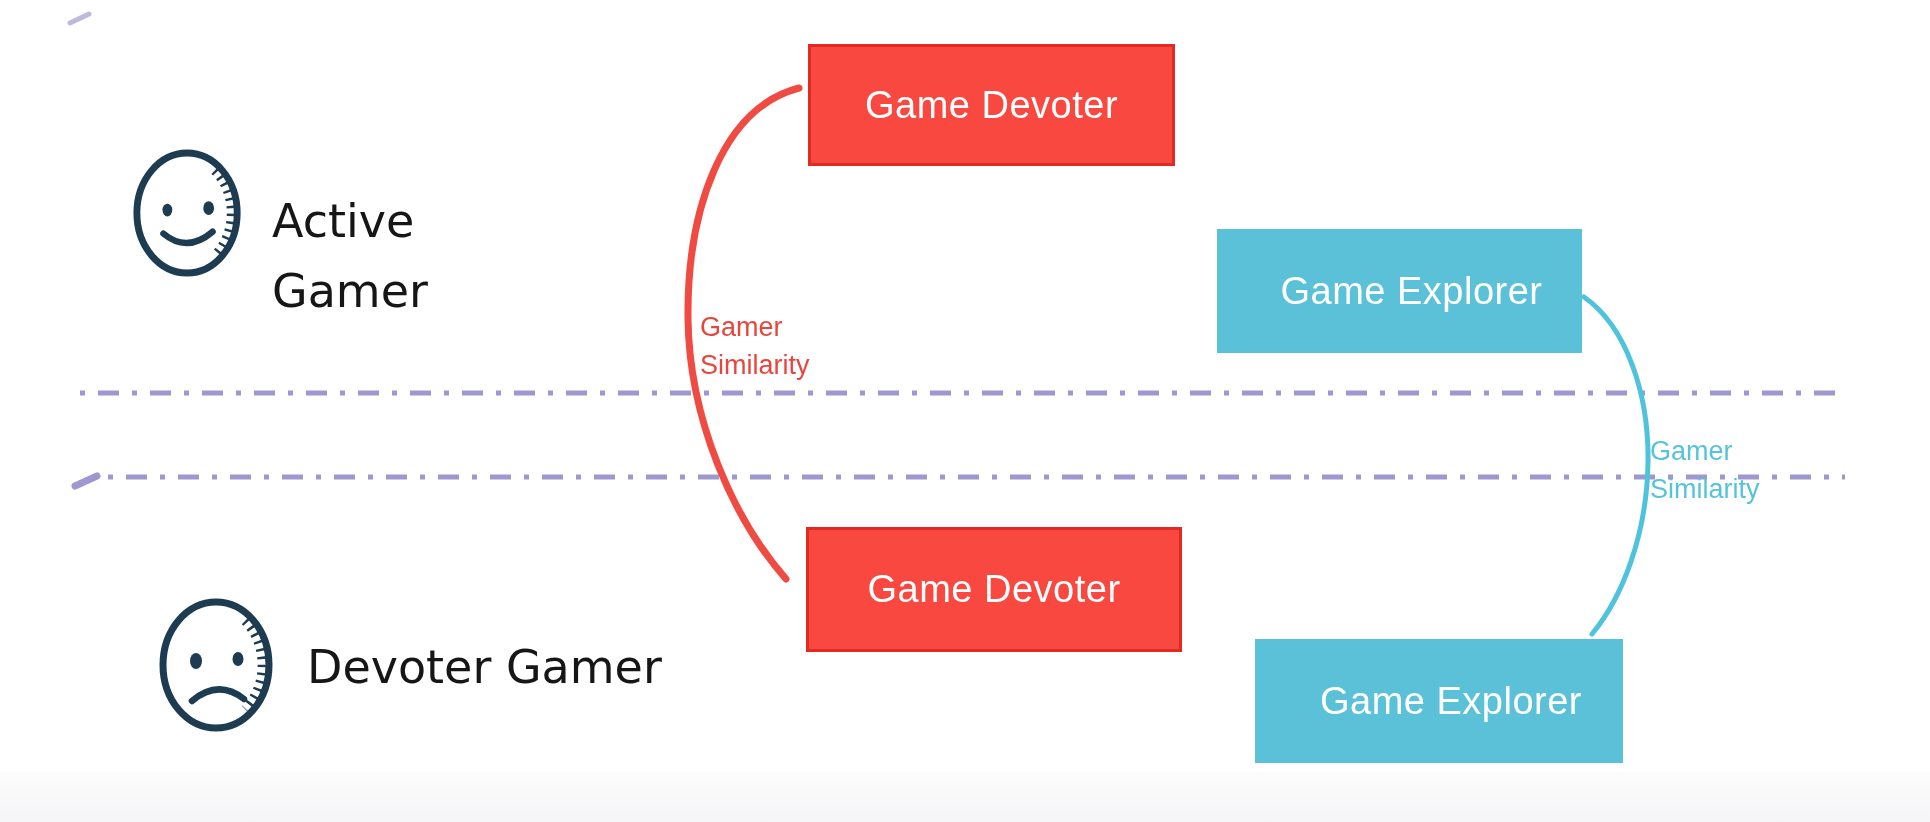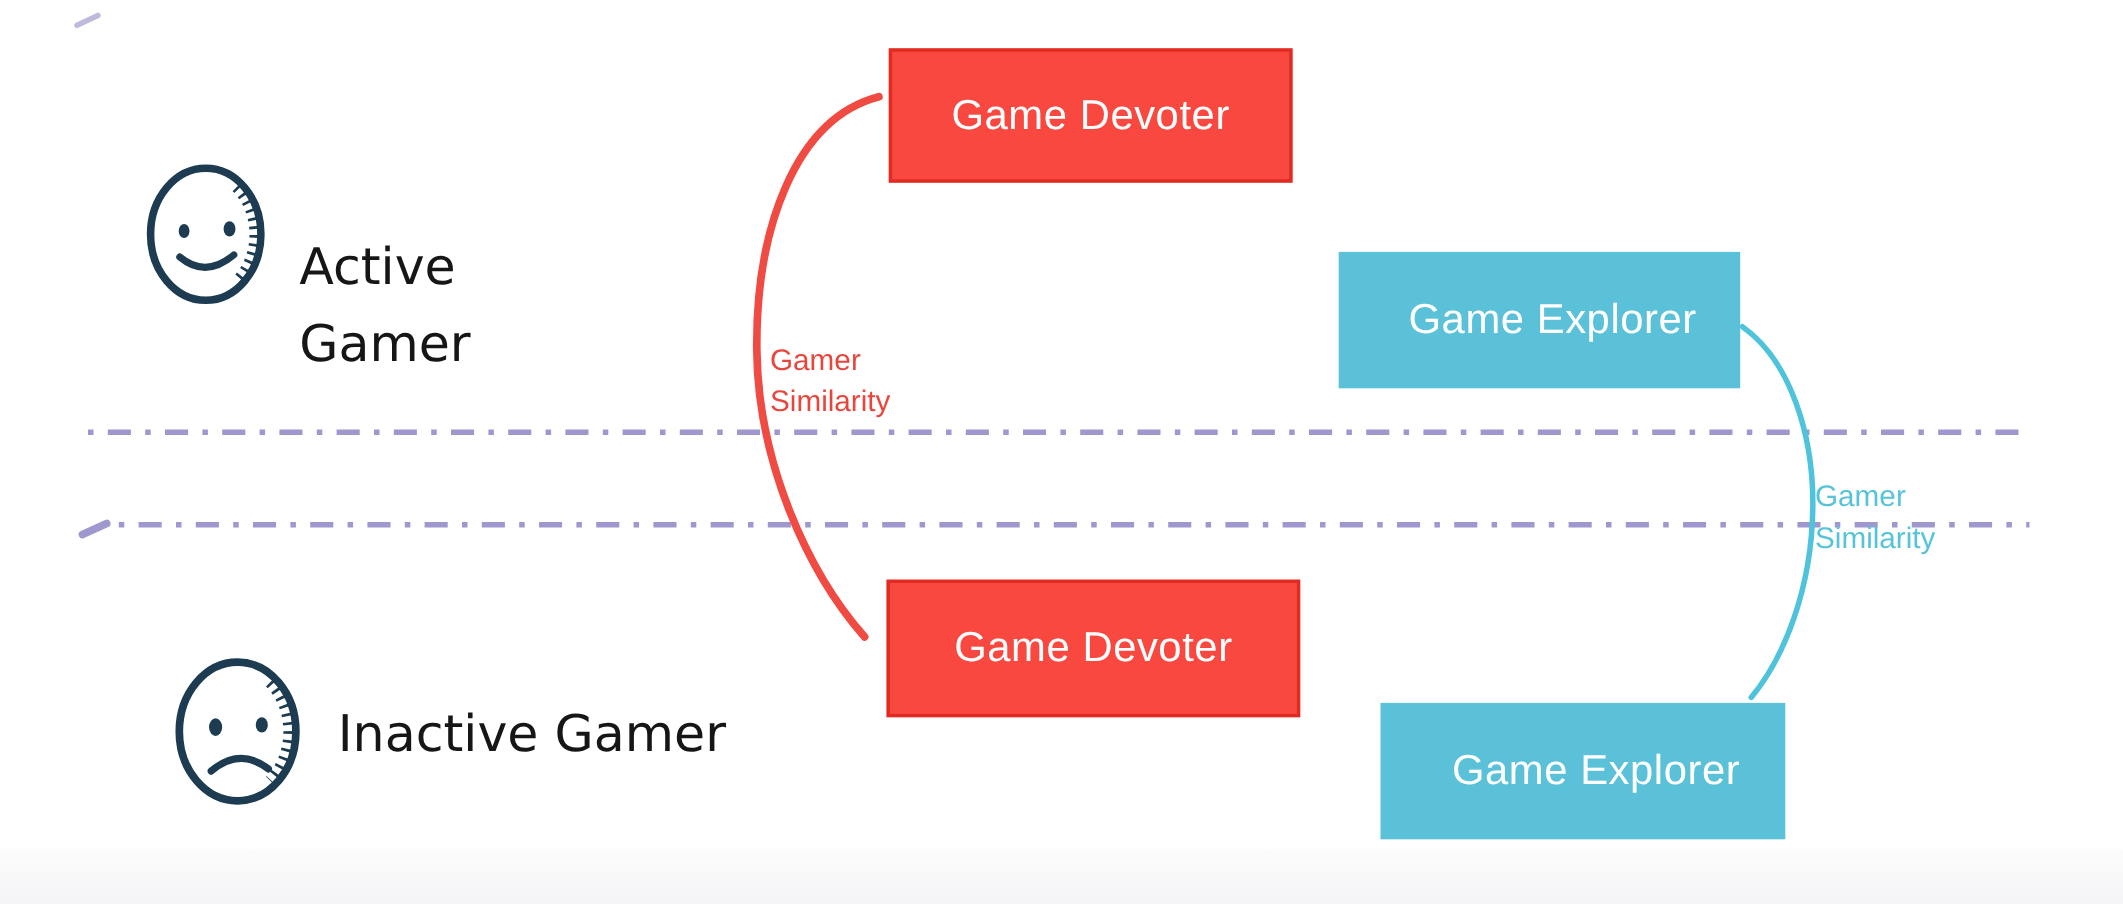--- a/index.html
+++ b/index.html
@@ -22,21 +22,21 @@
   .node.devoter{ background:var(--red-fill); border:3px solid var(--red-border); }
   .node.explorer{ background:var(--cyan-fill); border:none;padding-left:24px; }
   #devoter-top   { left:808px;  top:44px;  width:367px; height:122px; }
   #explorer-top  { left:1217px; top:229px; width:365px; height:124px; }
   #devoter-bottom{ left:806px;  top:527px; width:376px; height:125px; }
   #explorer-bottom{left:1255px; top:639px; width:368px; height:124px; }
   .row-label{
     position:absolute; color:var(--label); font-size:46px; line-height:70px;
     font-family:"DejaVu Sans", sans-serif;
   }
-  #active-label{ left:272px; top:186px;margin-top:21px; }
+  #active-label{ left:272px; top:186px; }
   #inactive-label{ left:307px; top:632px; }
   .edge-label{
     position:absolute; font-size:27px; line-height:38px;
     font-family:"Liberation Sans", sans-serif;
   }
   #red-edge-label{ left:700px; top:308px; color:var(--red-text); }
   #cyan-edge-label{ left:1650px; top:432px; color:var(--cyan-text); }
   .face{ position:absolute; }
   #happy-face{ left:130px; top:146px; width:118px; height:136px; }
   #sad-face{ left:156px; top:596px; width:124px; height:142px; }
@@ -78,21 +78,21 @@
     <ellipse cx="40" cy="64" rx="6" ry="8" style="fill:var(--ink)"></ellipse>
     <ellipse cx="82" cy="62" rx="5.5" ry="7" style="fill:var(--ink)"></ellipse>
     <path d="M 36 104 Q 62 82 88 102" fill="none" style="stroke:var(--ink)" stroke-width="6.5" stroke-linecap="round"></path>
   </svg>
 
   <div id="active-label" class="row-label">
     <div>Active</div>
     <div>Gamer</div>
   </div>
   <div id="inactive-label" class="row-label">
-    <div>Inactive Gamer</div>
+    <div>Devoter Gamer</div>
   </div>
 
   <div id="devoter-top" class="node devoter">
     <span>Game Devoter</span>
   </div>
   <div id="explorer-top" class="node explorer">
     <span>Game Explorer</span>
   </div>
   <div id="devoter-bottom" class="node devoter">
     <span>Game Devoter</span>

